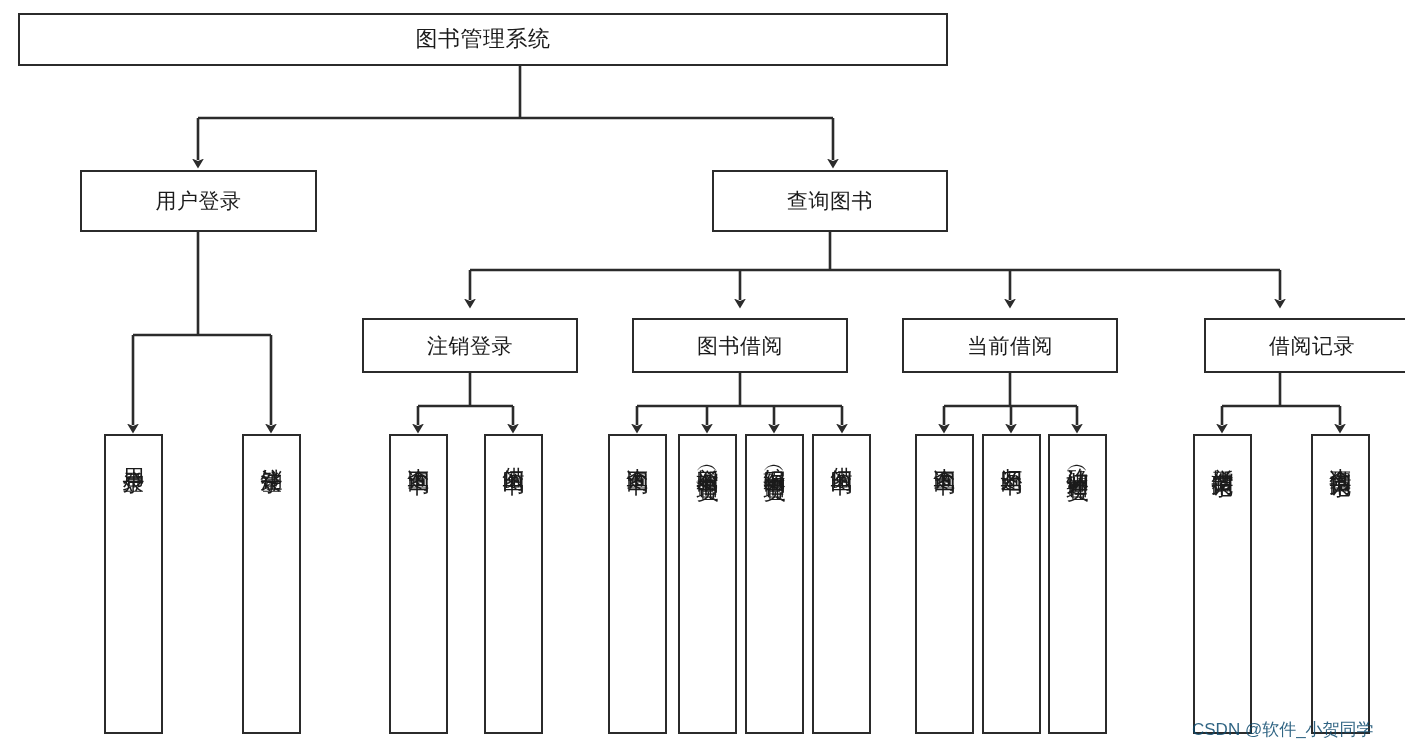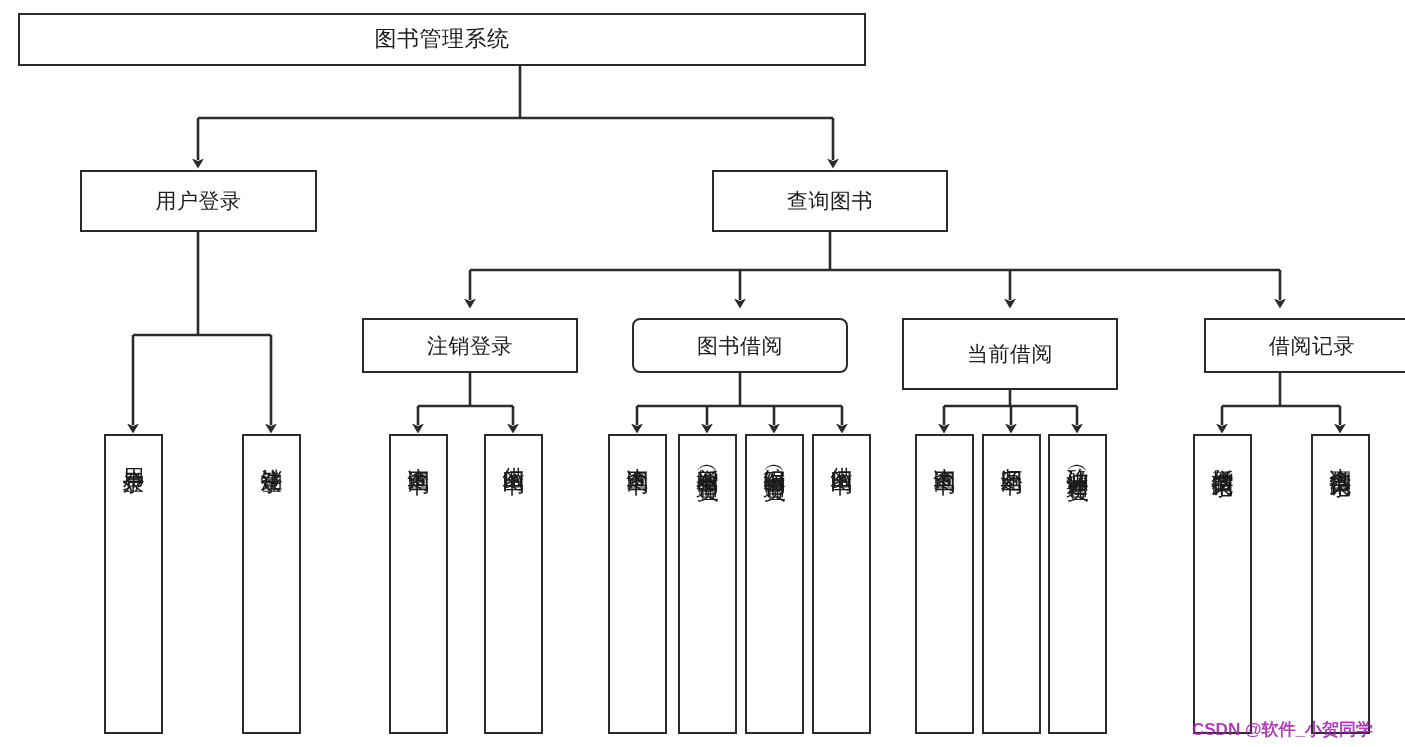--- a/index.html
+++ b/index.html
@@ -54,25 +54,24 @@
     writing-mode: vertical-rl;
     text-orientation: upright;
     font-size: 22px;
     line-height: 1.0;
     letter-spacing: 2px;
     white-space: nowrap;
   }
   .node.root .lbl { font-size: 22px; }
   .watermark {
     position: absolute;
-    color: #a21caf;
+    color: #0c4a6e;
     font-size: 17px;
     white-space: nowrap;
     opacity: 0.85;
-    font-weight: bold;
   }
 </style>
 </head>
 <body>
 
 <div id="stage">
 
   <svg class="edges" viewBox="0 0 1405 747" xmlns="http://www.w3.org/2000/svg">
     <defs>
       <marker id="arrow" markerWidth="10" markerHeight="12" refX="1.5" refY="6" orient="auto" markerUnits="userSpaceOnUse">
@@ -119,38 +118,38 @@
       <path d="M1011,406 L1011,425" marker-end="url(#arrow)"></path>
       <path d="M1077,406 L1077,425" marker-end="url(#arrow)"></path>
 
       <path d="M1280,373 L1280,406"></path>
       <path d="M1222,406 L1340,406"></path>
       <path d="M1222,406 L1222,425" marker-end="url(#arrow)"></path>
       <path d="M1340,406 L1340,425" marker-end="url(#arrow)"></path>
     </g>
   </svg>
 
-  <div class="node horiz root" style="left:18px; top:13px; width:848px; height:53px;">
+  <div class="node horiz root" style="left:18px; top:13px; width:930px; height:53px;">
     <span class="lbl">图书管理系统</span>
   </div>
 
   <div class="node horiz" style="left:80px; top:170px; width:237px; height:62px;">
     <span class="lbl">用户登录</span>
   </div>
   <div class="node horiz" style="left:712px; top:170px; width:236px; height:62px;">
     <span class="lbl">查询图书</span>
   </div>
 
   <div class="node horiz" style="left:362px; top:318px; width:216px; height:55px;">
     <span class="lbl">注销登录</span>
   </div>
-  <div class="node horiz" style="left:632px; top:318px; width:216px; height:55px;border-radius:8px;">
+  <div class="node horiz" style="left:632px; top:318px; width:216px; height:55px;">
     <span class="lbl">图书借阅</span>
   </div>
-  <div class="node horiz" style="left:902px; top:318px; width:216px; height:72px;">
+  <div class="node horiz" style="left:902px; top:318px; width:216px; height:55px;">
     <span class="lbl">当前借阅</span>
   </div>
   <div class="node horiz" style="left:1204px; top:318px; width:216px; height:55px;justify-content:center;">
     <span class="lbl">借阅记录</span>
   </div>
 
   <div class="node vert" style="left:104px; top:434px; width:59px; height:300px;">
     <span class="lbl">用户登录</span>
   </div>
   <div class="node vert" style="left:242px; top:434px; width:59px; height:300px;">

